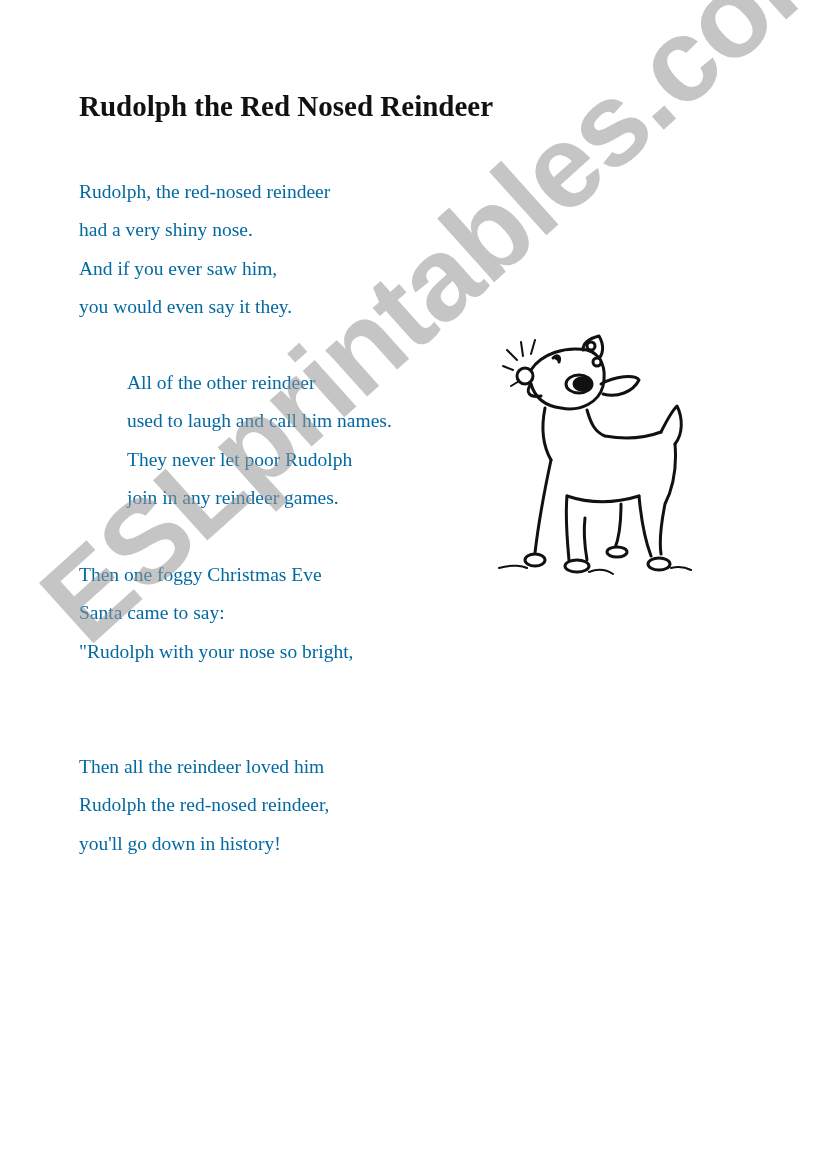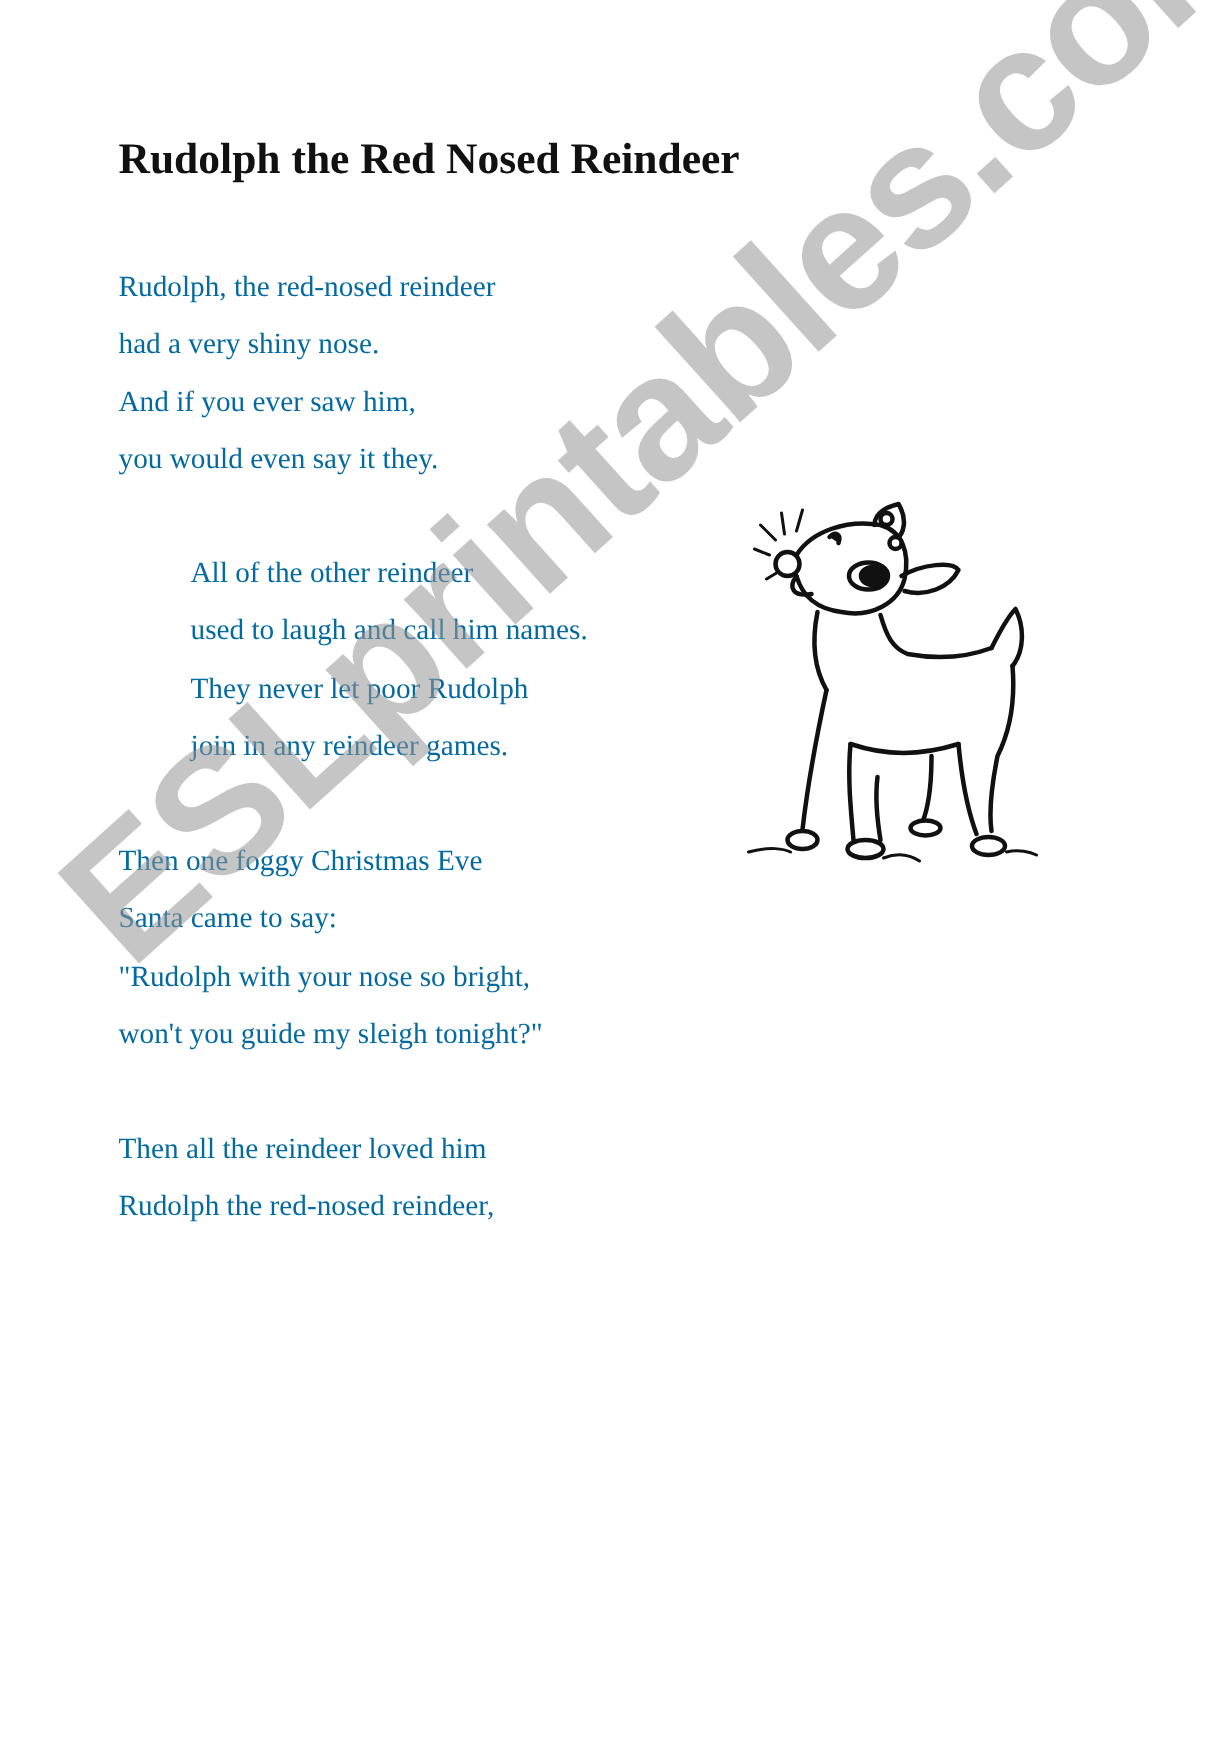--- a/index.html
+++ b/index.html
@@ -41,26 +41,26 @@
     <div class="line">All of the other reindeer</div>
     <div class="line">used to laugh and call him names.</div>
     <div class="line">They never let poor Rudolph</div>
     <div class="line">join in any reindeer games.</div>
   </div>
 
   <div class="stanza" style="top:546px;">
     <div class="line">Then one foggy Christmas Eve</div>
     <div class="line">Santa came to say:</div>
     <div class="line">"Rudolph with your nose so bright,</div>
-    <div class="line">won't you guide my sleigh tonight?"</div>
   </div>
 
   <div class="stanza" style="top:738px;">
     <div class="line">Then all the reindeer loved him</div>
     <div class="line">Rudolph the red-nosed reindeer,</div>
+    <div class="line">you'll go down in history!</div>
   </div>
 
   <svg class="illustration" viewBox="0 0 200 255" fill="none" stroke="#111" stroke-width="3" stroke-linecap="round" stroke-linejoin="round">
 
     <path d="M8 38 L18 42 M12 22 L22 32 M26 14 L28 28 M40 12 L36 26 M16 58 L26 52" stroke-width="2"></path>
 
     <circle cx="30" cy="48" r="8" fill="#fff"></circle>
 
     <path d="M36 42 C46 26 70 18 92 22 C106 26 112 40 108 58 C104 74 86 84 66 80 C50 78 40 70 36 56"></path>
     <path d="M36 56 C30 64 34 70 46 68"></path>

